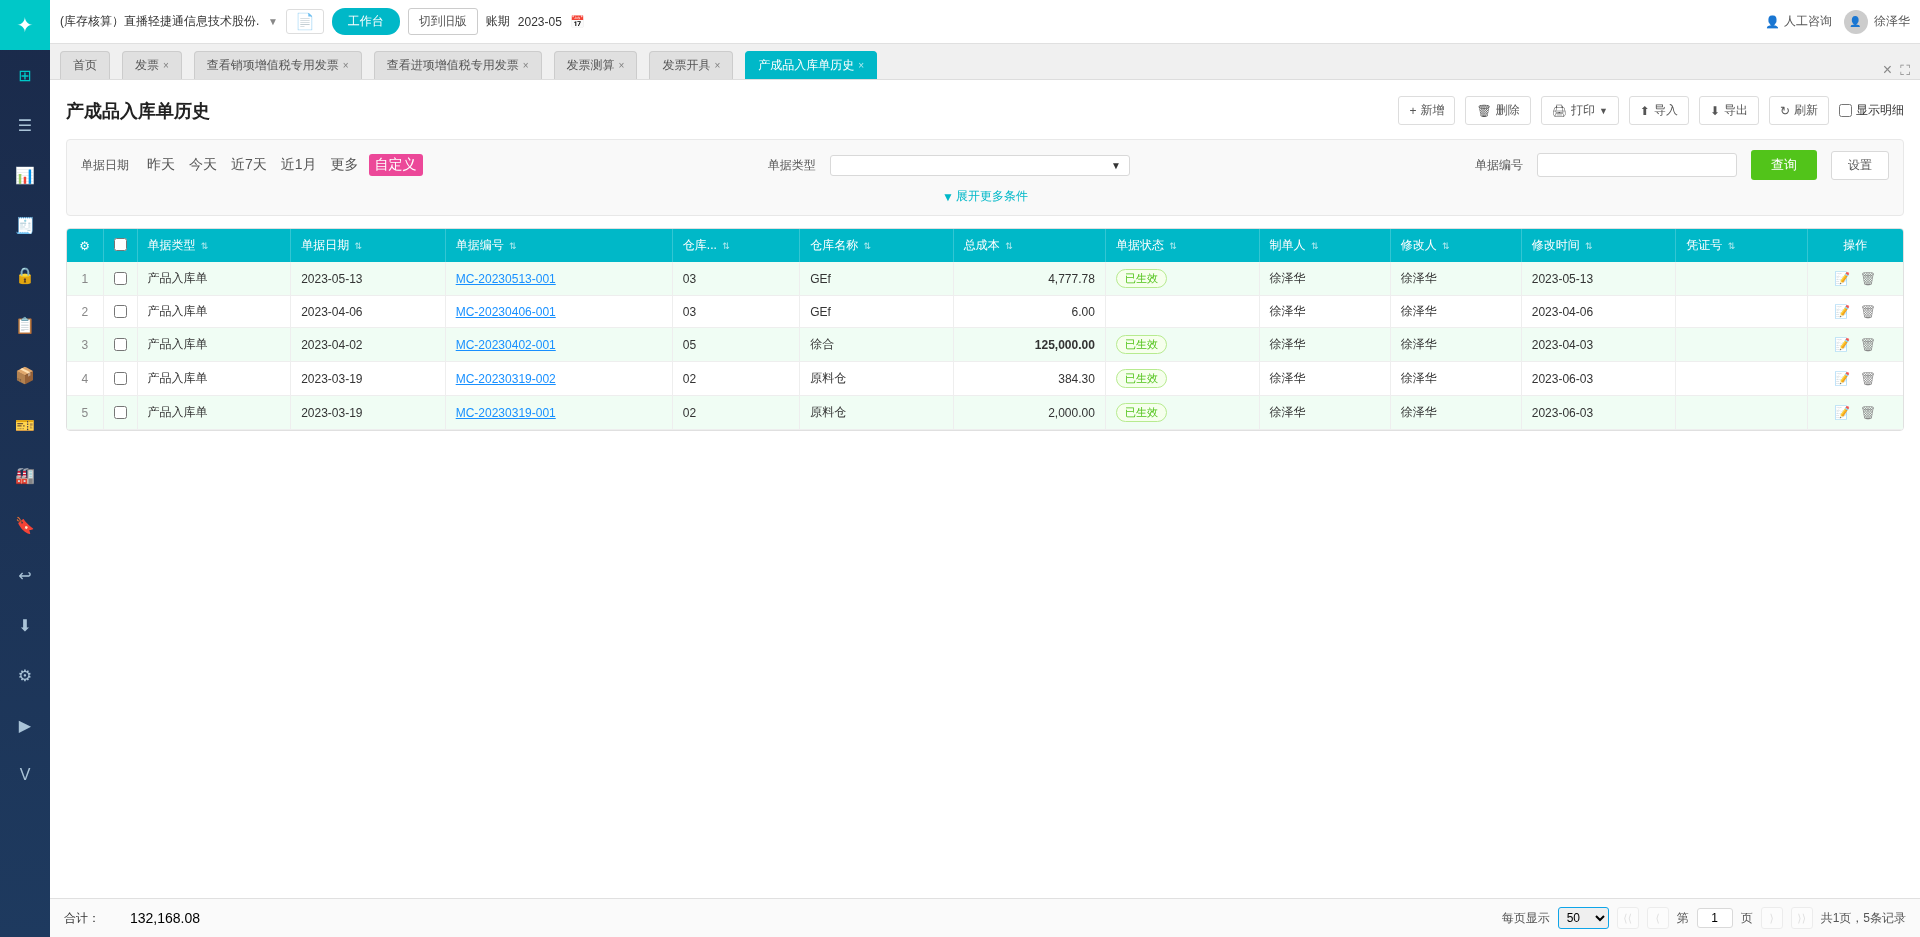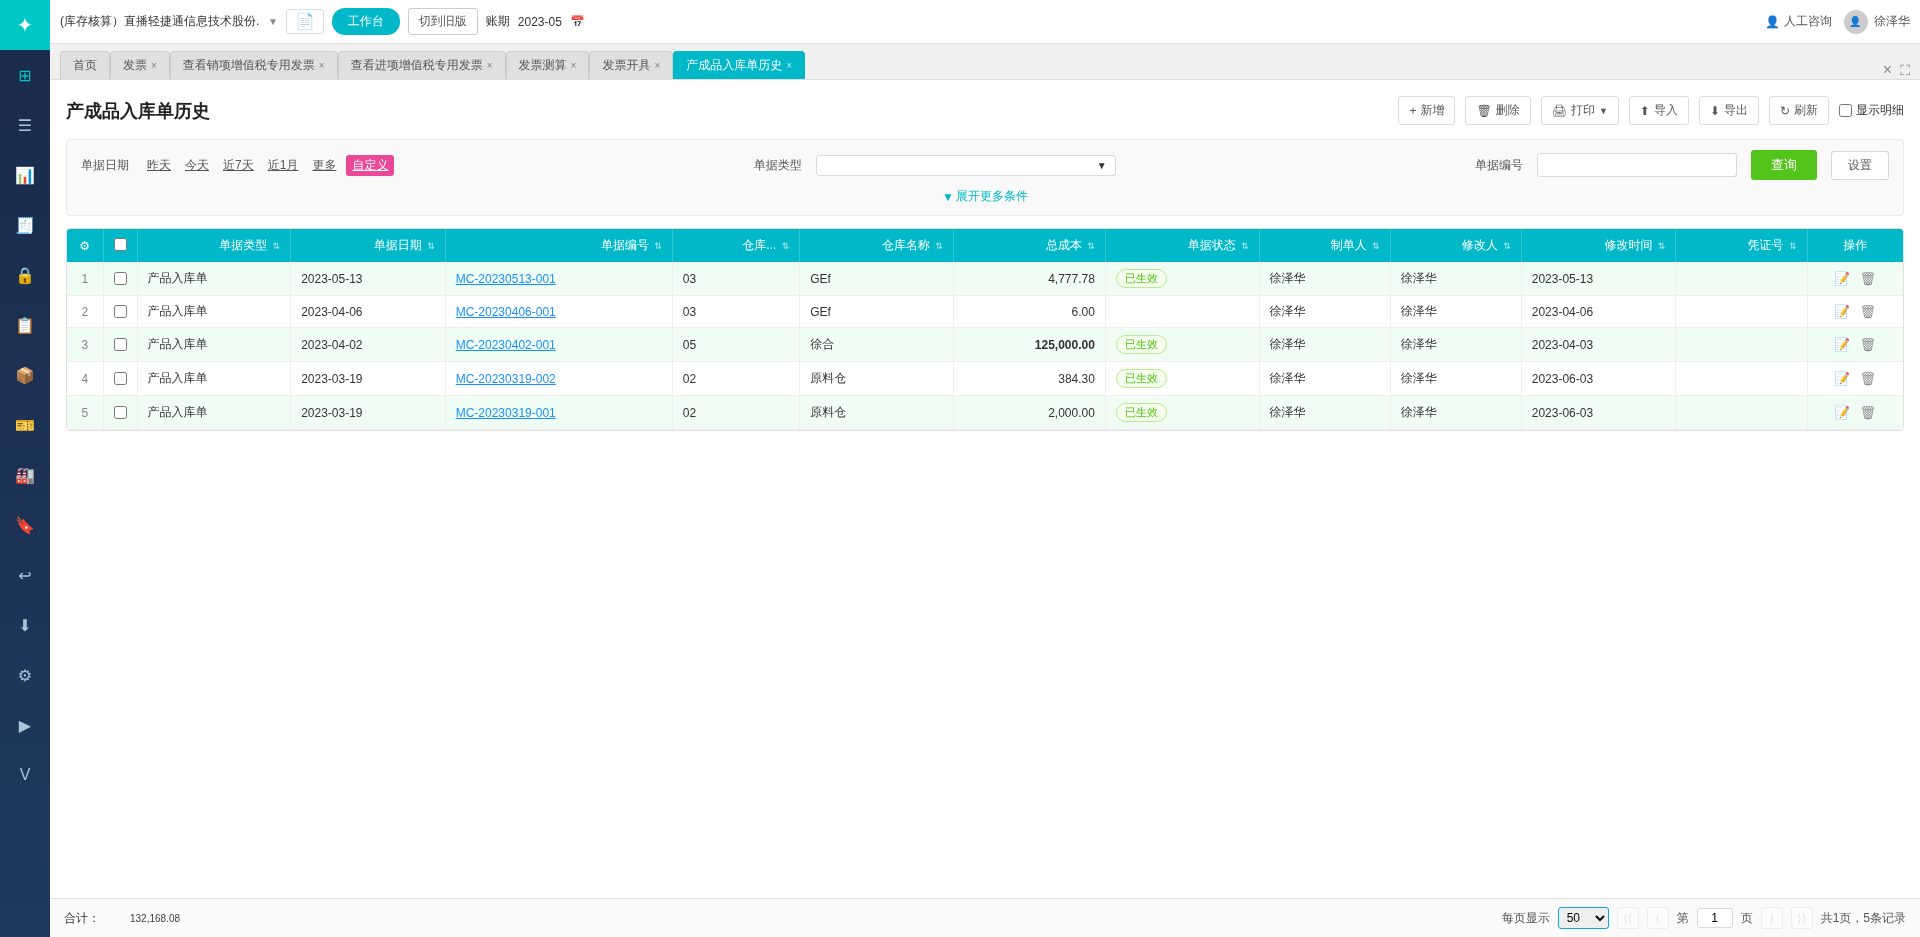--- a/index.html
+++ b/index.html
@@ -118,21 +118,21 @@
 
     
     .tabbar {
       height: 36px;
       background: #f0f0f0;
       display: flex;
       align-items: flex-end;
       border-bottom: 1px solid #ddd;
       flex-shrink: 0;
       padding: 0 10px;
-      gap: 0;
+      gap: 12px;
     }
     .tab {
       padding: 6px 12px;
       font-size: 12px;
       cursor: pointer;
       border-radius: 4px 4px 0 0;
       background: #e0e0e0;
       color: #555;
       display: flex;
       align-items: center;
@@ -214,25 +214,24 @@
       font-size: 12px;
       color: #555;
       white-space: nowrap;
     }
     .filter-date-btns {
       display: flex;
       gap: 6px;
       align-items: center;
     }
     .filter-date-btn {
-      font-size: 12px;
+      font-size: 14px;
       color: #555;
       cursor: pointer;
       padding: 2px 4px;
-      text-decoration: underline;
     }
     .filter-date-btn.custom {
       background: #ec4899;
       color: white;
       border-radius: 3px;
       padding: 2px 6px;
     }
     .filter-date-range {
       font-size: 11px;
       color: #888;
@@ -292,21 +291,21 @@
       width: 100%;
       border-collapse: collapse;
       font-size: 12px;
     }
     thead tr {
       background: #00b8c8;
       color: white;
     }
     thead th {
       padding: 8px 10px;
-      text-align: right;
+      text-align: left;
       white-space: nowrap;
       font-weight: normal;
       border-right: 1px solid rgba(255,255,255,0.2);
       cursor: pointer;
     }
     thead th:last-child { border-right: none; }
     tbody tr:nth-child(odd) { background: #f0fdf4; }
     tbody tr:nth-child(even) { background: white; }
     tbody td {
       padding: 7px 10px;
@@ -356,22 +355,22 @@
       flex-shrink: 0;
     }
     .footer-total {
       font-size: 12px;
       color: #333;
       display: flex;
       align-items: center;
       gap: 30px;
     }
     .footer-total-val {
-      font-size: 10px;
-      color: #404040;
+      font-size: 14px;
+      color: #000000;
       font-weight: 500;
     }
     .pagination {
       margin-left: auto;
       display: flex;
       align-items: center;
       gap: 8px;
       font-size: 12px;
       color: #555;
     }

